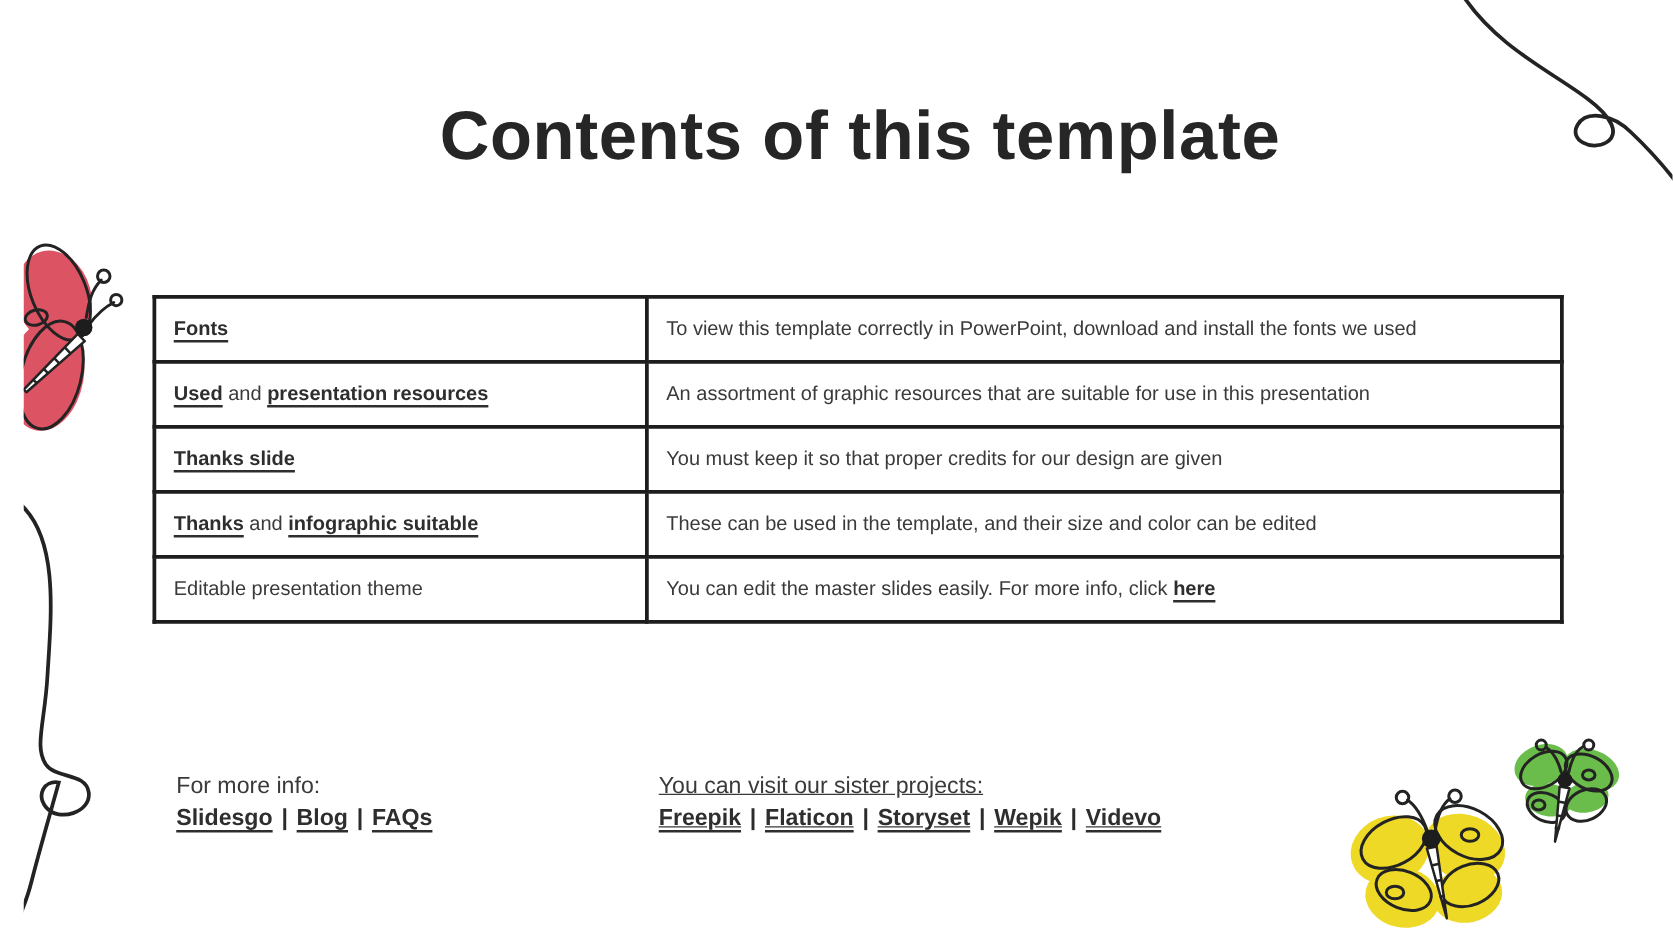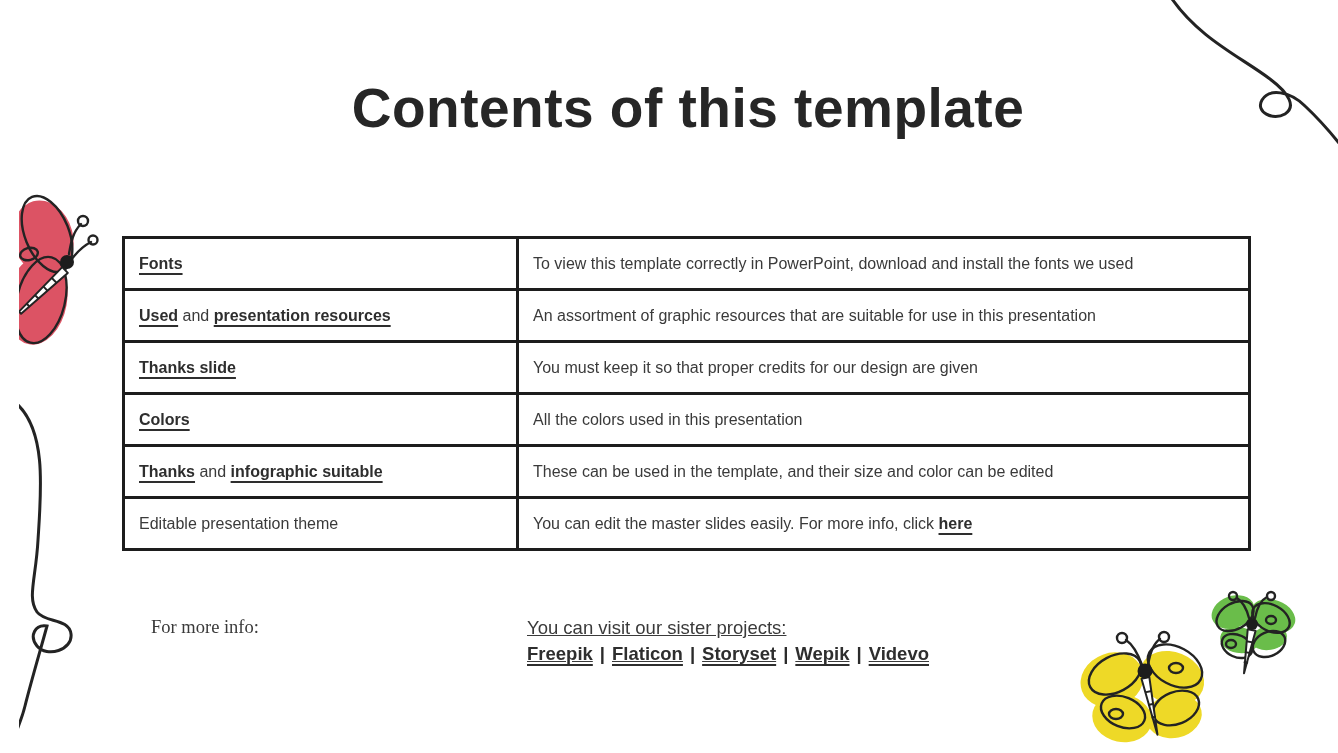--- a/index.html
+++ b/index.html
@@ -31,21 +31,21 @@
     white-space:nowrap;
   }
   td.topic-cell { width:363px; }
 
   .lnk {
     font-weight:700; color:#2e2e2e; cursor:pointer;
     text-decoration:underline; text-decoration-thickness:2px; text-underline-offset:4px;
   }
 
   .footer-block { position:absolute; top:617px; font-size:18.5px; color:#3a3a3a; }
-  .footer-info   { left:132px;font-family:Liberation Serif, serif; }
+  .footer-info   { left:122px; }
   .footer-sister { left:508px;text-decoration:underline; }
   .footer-label  { margin-bottom:4px; }
   .footer-links  { font-weight:700; color:#2b2b2b; }
   .footer-links .lnk { font-size:18.5px; }
   .sep { font-weight:700; margin:0 7px; color:#2b2b2b; }
 
   svg .outline { fill:none; stroke:#232323; stroke-width:2.4; stroke-linecap:round; }
   svg .doodle  { fill:none; stroke:#232323; stroke-width:3;   stroke-linecap:round; }
   svg .bodyfill{ fill:#1d1d1d; }
   svg .tail    { fill:#ffffff; stroke:#232323; stroke-width:2; stroke-linejoin:round; }
@@ -173,47 +173,42 @@
       <tr>
         <td class="topic-cell">
           <span class="lnk">Thanks slide</span>
         </td>
         <td>
           <span>You must keep it so that proper credits for our design are given</span>
         </td>
       </tr>
       <tr>
         <td class="topic-cell">
-          <span class="lnk">Colors</span>
-        </td>
-        <td>
-          <span>All the colors used in this presentation</span>
-        </td>
-      </tr>
-      <tr>
-        <td class="topic-cell">
           <span class="lnk">Thanks</span><span> and </span><span class="lnk">infographic suitable</span>
         </td>
         <td>
           <span>These can be used in the template, and their size and color can be edited</span>
         </td>
       </tr>
       <tr>
         <td class="topic-cell">
           <span>Editable presentation theme</span>
         </td>
         <td>
           <span>You can edit the master slides easily. For more info, click </span><span class="lnk">here</span>
         </td>
       </tr>
     </tbody>
   </table>
 
   <div class="footer-block footer-info">
     <div class="footer-label">For more info:</div>
+    <div class="footer-links">
+      <span class="lnk">Slidesgo</span><span class="sep">|</span><span class="lnk">Blog</span><span class="sep">|</span><span class="lnk">FAQs</span>
+    </div>
   </div>
 
   <div class="footer-block footer-sister">
     <div class="footer-label">You can visit our sister projects:</div>
     <div class="footer-links">
       <span class="lnk">Freepik</span><span class="sep">|</span><span class="lnk">Flaticon</span><span class="sep">|</span><span class="lnk">Storyset</span><span class="sep">|</span><span class="lnk">Wepik</span><span class="sep">|</span><span class="lnk">Videvo</span>
     </div>
   </div>
 
 </div>

